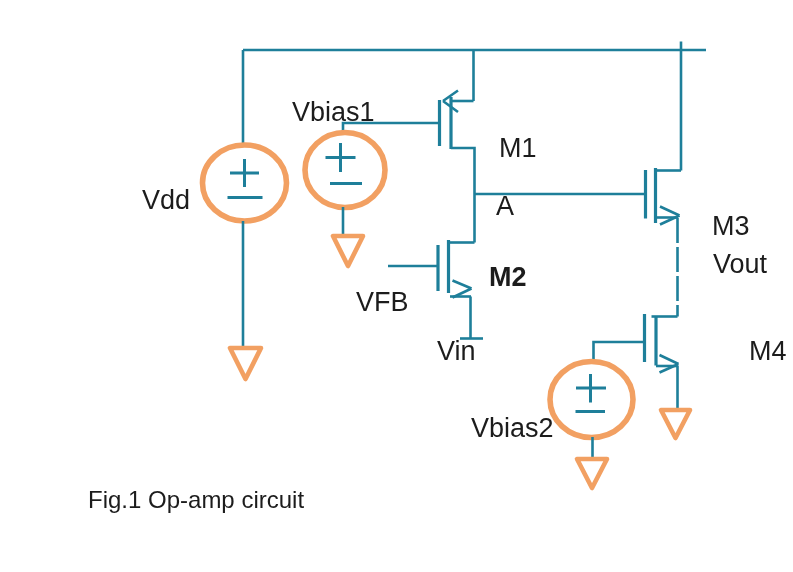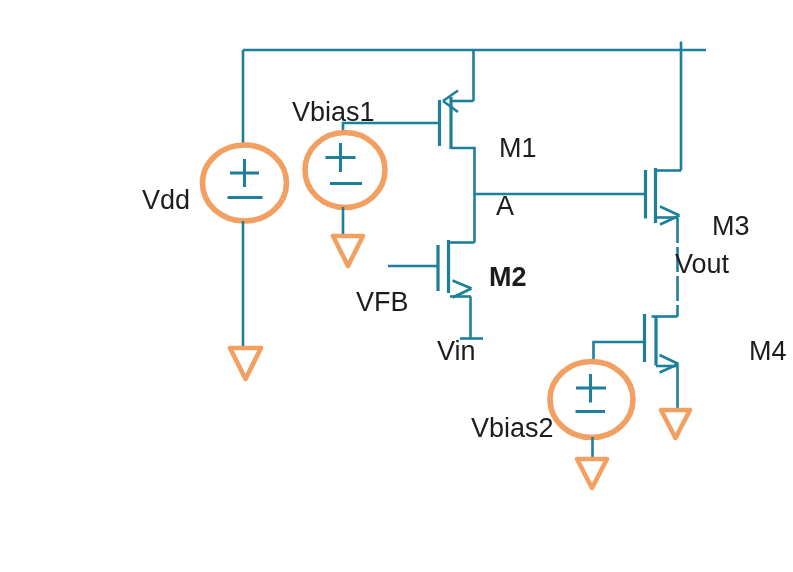--- a/index.html
+++ b/index.html
@@ -118,17 +118,18 @@
   </svg>
 
   <div class="lbl" style="left:142px;top:186px;text-align:center;">Vdd</div>
   <div class="lbl" style="left:292px;top:98px;">Vbias1</div>
   <div class="lbl" style="left:499px;top:134px;">M1</div>
   <div class="lbl" style="left:496px;top:192px;">A</div>
   <div class="lbl" style="left:356px;top:288px;">VFB</div>
   <div class="lbl" style="left:489px;top:263px;font-weight:bold;">M2</div>
   <div class="lbl" style="left:437px;top:337px;">Vin</div>
   <div class="lbl" style="left:712px;top:184px;margin-top:28px;">M3</div>
-  <div class="lbl" style="left:675px;top:250px;">Vout</div>
+  <div class="lbl" style="left:713px;top:250px;">Vout</div>
   <div class="lbl" style="left:749px;top:337px;">M4</div>
   <div class="lbl" style="left:471px;top:414px;">Vbias2</div>
+  <div class="lbl caption" style="left:88px;top:487px;">Fig.1  Op-amp circuit</div>
 
 </div>
 
 </body></html>

